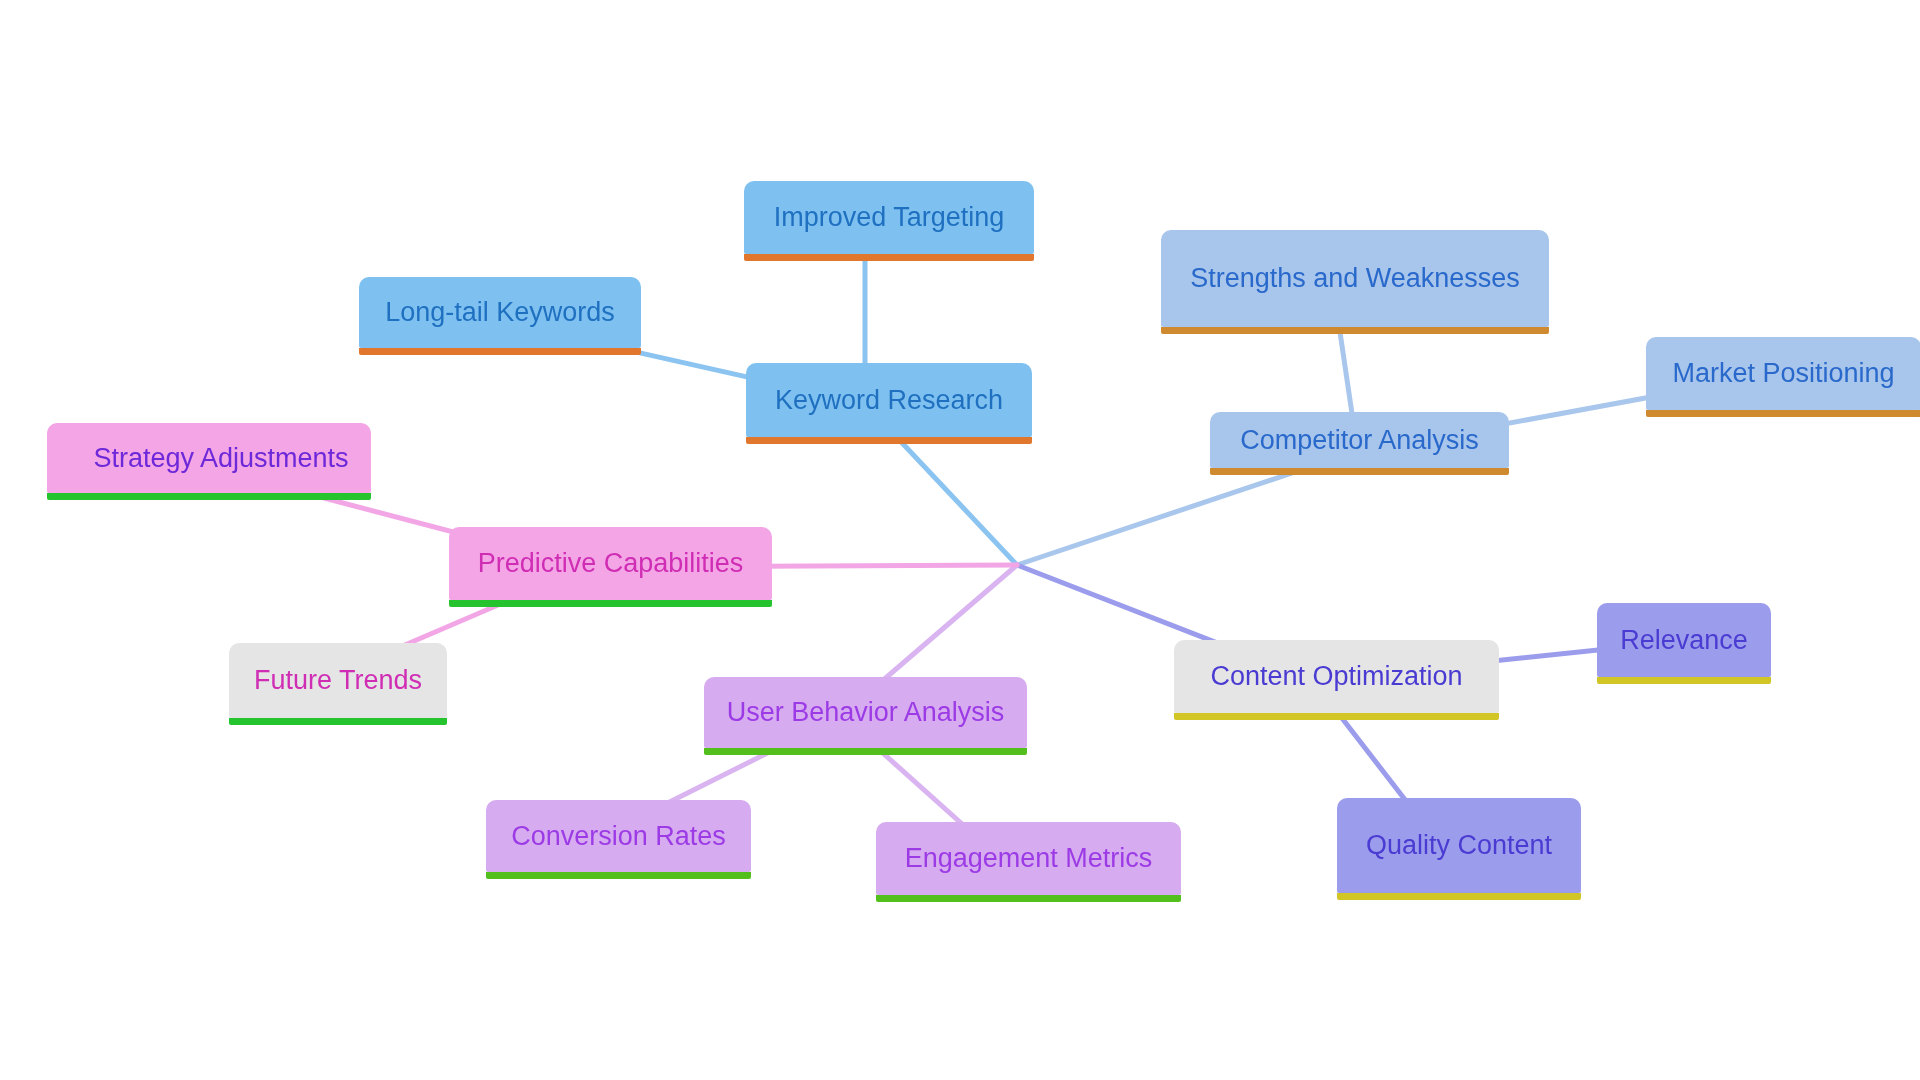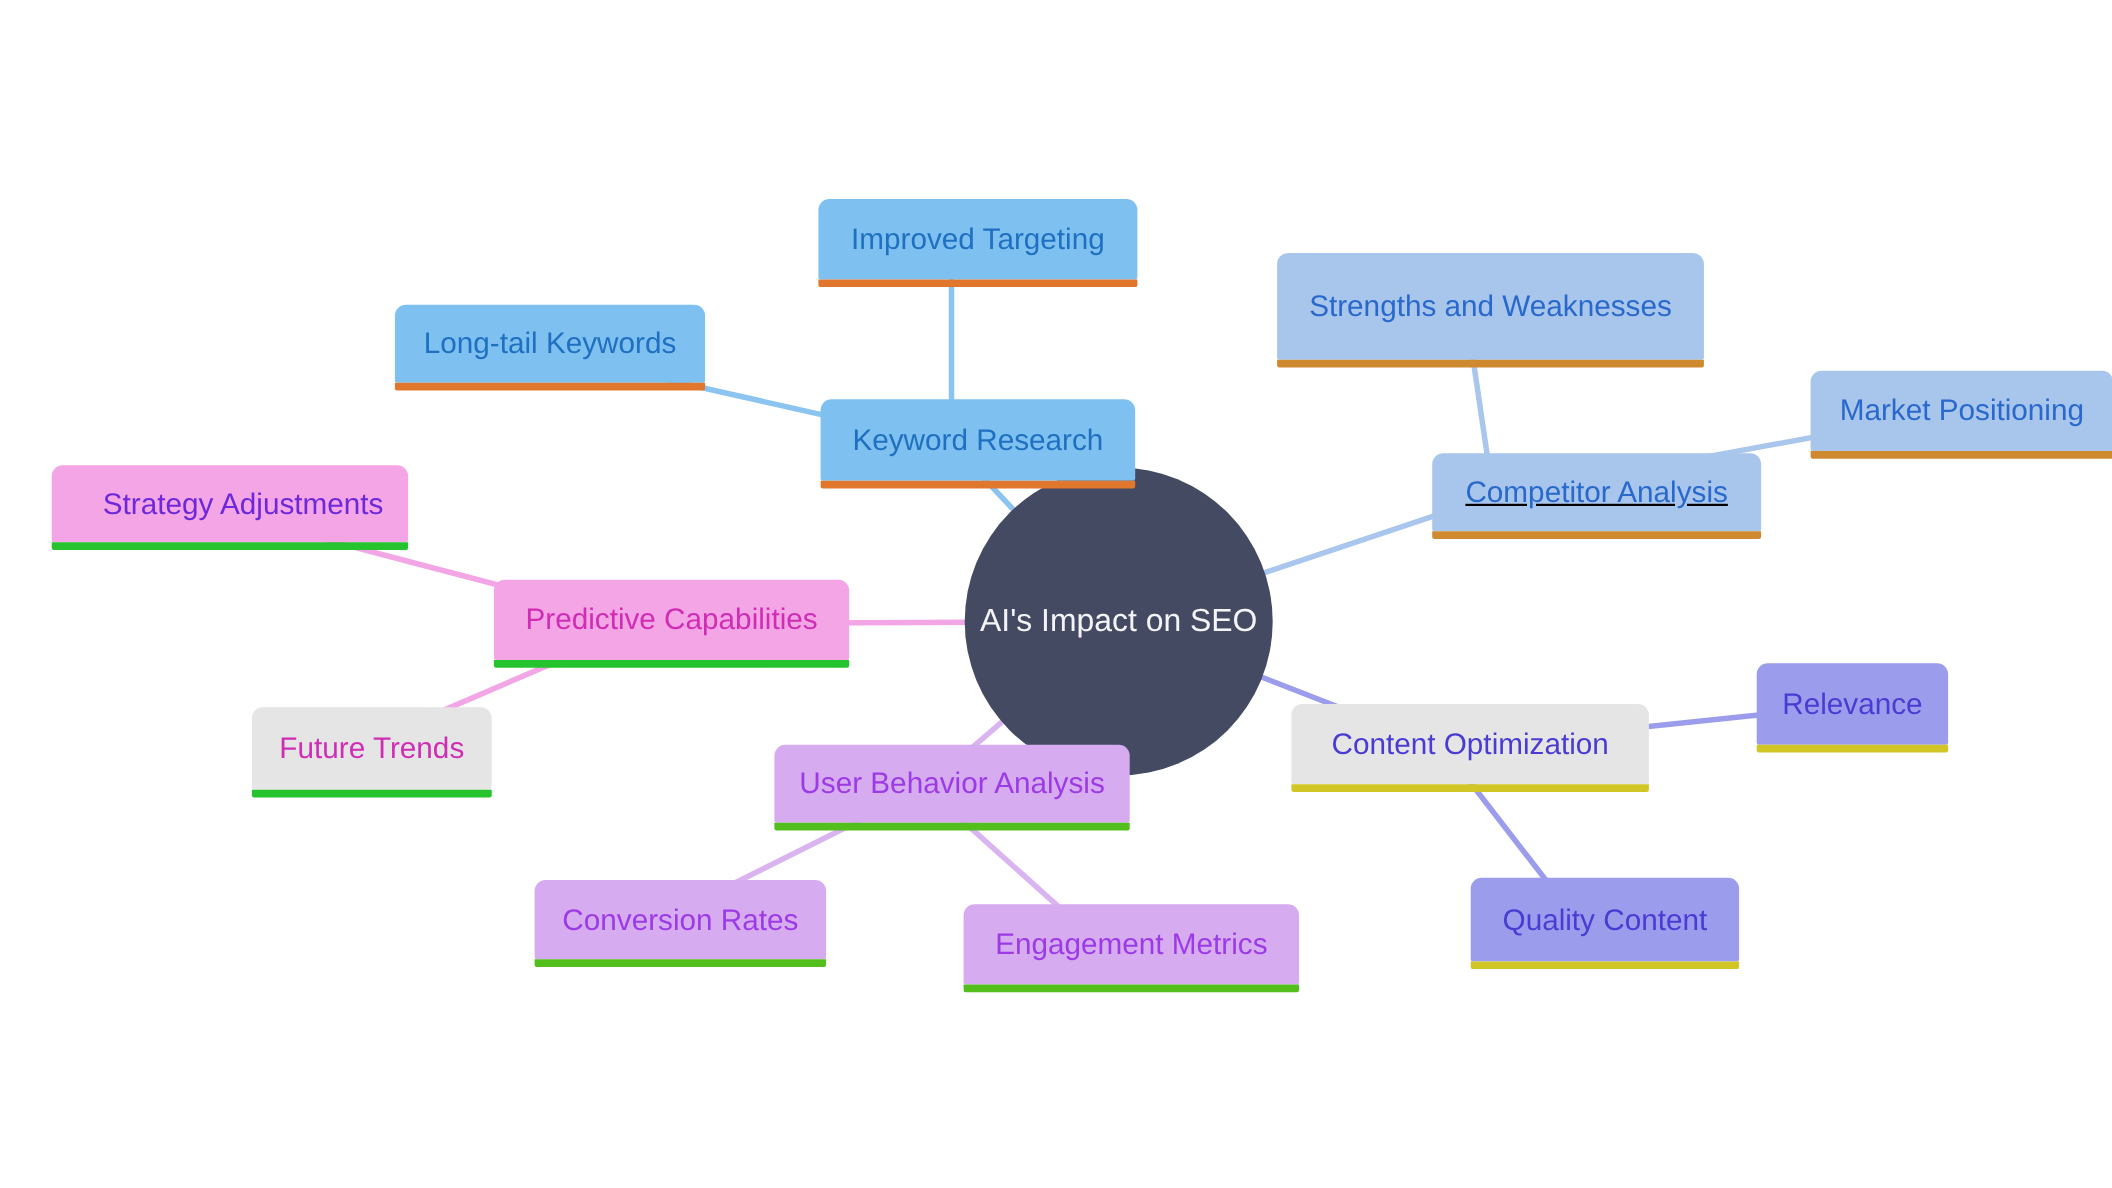--- a/index.html
+++ b/index.html
@@ -72,43 +72,40 @@
       <line x1="1017" y1="565" x2="1312.5" y2="680" stroke="#9B9DEC" stroke-width="5" stroke-linecap="round"></line>
       <line x1="1312.5" y1="680" x2="1660" y2="643.5" stroke="#9B9DEC" stroke-width="5" stroke-linecap="round"></line>
       <line x1="1312.5" y1="680" x2="1435" y2="838.5" stroke="#9B9DEC" stroke-width="5" stroke-linecap="round"></line>
       <line x1="1017" y1="565" x2="841.5" y2="716" stroke="#D9B4F1" stroke-width="5" stroke-linecap="round"></line>
       <line x1="841.5" y1="716" x2="594.5" y2="839.5" stroke="#D9B4F1" stroke-width="5" stroke-linecap="round"></line>
       <line x1="841.5" y1="716" x2="1004.5" y2="862" stroke="#D9B4F1" stroke-width="5" stroke-linecap="round"></line>
       <line x1="1017" y1="565" x2="586.5" y2="567" stroke="#F2A6E6" stroke-width="5" stroke-linecap="round"></line>
       <line x1="586.5" y1="567" x2="185" y2="461.5" stroke="#F2A6E6" stroke-width="5" stroke-linecap="round"></line>
       <line x1="586.5" y1="567" x2="314" y2="684" stroke="#F2A6E6" stroke-width="5" stroke-linecap="round"></line>
     </svg>
-  <div id="center-node" style="left: 877px; top: 425px; width: 280px; height: 280px; background: rgb(69, 74, 99); color: rgb(244, 244, 247);">
-    <span>AI's Impact on SEO</span>
-  </div>
   <div id="nodes">
       <div class="mm-node" style="left: 722px; top: 363px; width: 286px; height: 81px;">
         <div class="mm-box" style="background: rgb(126, 193, 240);">
           <span style="color: rgb(31, 112, 192);">Keyword Research</span>
         </div>
         <div class="mm-bar" style="background: rgb(224, 119, 44);"></div>
       </div>
       <div class="mm-node" style="left: 720px; top: 181px; width: 290px; height: 80px;">
         <div class="mm-box" style="background: rgb(126, 193, 240);">
           <span style="color: rgb(31, 112, 192);">Improved Targeting</span>
         </div>
         <div class="mm-bar" style="background: rgb(224, 119, 44);"></div>
       </div>
       <div class="mm-node" style="left: 335px; top: 277px; width: 282px; height: 78px;">
         <div class="mm-box" style="background: rgb(126, 193, 240);">
           <span style="color: rgb(31, 112, 192);">Long-tail Keywords</span>
         </div>
         <div class="mm-bar" style="background: rgb(224, 119, 44);"></div>
       </div>
-      <div class="mm-node" style="left: 1278px; top: 412px; width: 299px; height: 78px; text-decoration: underline;">
+      <div class="mm-node" style="left: 1186px; top: 412px; width: 299px; height: 63px;">
         <div class="mm-box" style="background: rgb(168, 197, 235);">
           <span style="color: rgb(41, 105, 203);">Competitor Analysis</span>
         </div>
         <div class="mm-bar" style="background: rgb(207, 138, 48);"></div>
       </div>
       <div class="mm-node" style="left: 1137px; top: 230px; width: 388px; height: 104px;">
         <div class="mm-box" style="background: rgb(168, 197, 235);">
           <span style="color: rgb(41, 105, 203);">Strengths and Weaknesses</span>
         </div>
         <div class="mm-bar" style="background: rgb(207, 138, 48);"></div>
@@ -124,21 +121,21 @@
           <span style="color: rgb(74, 59, 210);">Content Optimization</span>
         </div>
         <div class="mm-bar" style="background: rgb(210, 198, 38);"></div>
       </div>
       <div class="mm-node" style="left: 1573px; top: 603px; width: 174px; height: 81px;">
         <div class="mm-box" style="background: rgb(155, 157, 236);">
           <span style="color: rgb(74, 59, 210);">Relevance</span>
         </div>
         <div class="mm-bar" style="background: rgb(210, 198, 38);"></div>
       </div>
-      <div class="mm-node" style="left: 1313px; top: 798px; width: 244px; height: 83px;">
+      <div class="mm-node" style="left: 1313px; top: 798px; width: 244px; height: 102px;">
         <div class="mm-box" style="background: rgb(155, 157, 236);">
           <span style="color: rgb(74, 59, 210);">Quality Content</span>
         </div>
         <div class="mm-bar" style="background: rgb(210, 198, 38);"></div>
       </div>
       <div class="mm-node" style="left: 680px; top: 677px; width: 323px; height: 78px;">
         <div class="mm-box" style="background: rgb(214, 171, 239);">
           <span style="color: rgb(156, 59, 230);">User Behavior Analysis</span>
         </div>
         <div class="mm-bar" style="background: rgb(83, 191, 29);"></div>

